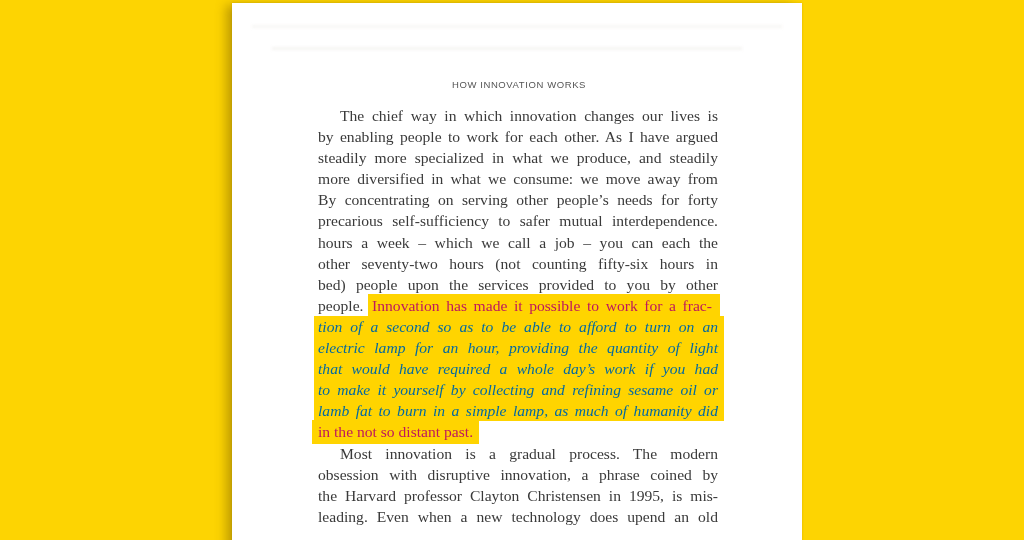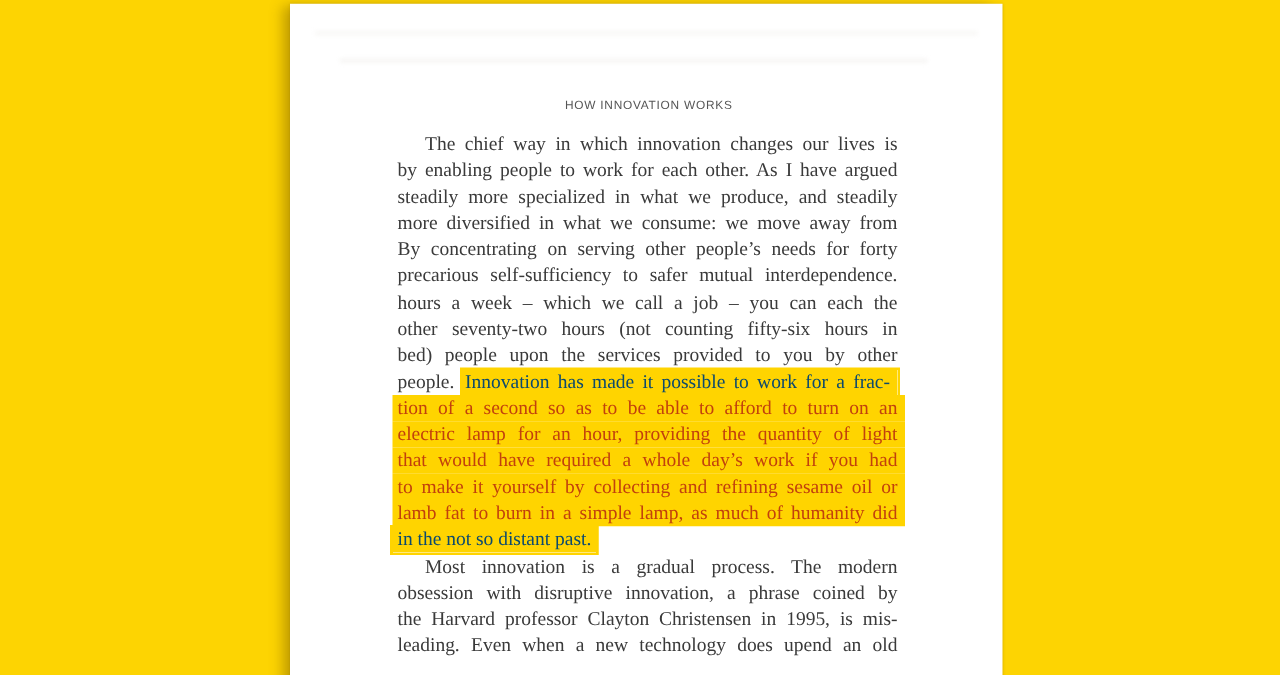--- a/index.html
+++ b/index.html
@@ -66,29 +66,30 @@
       text-align: justify;
       height: 21.1px;
       position: relative;
     }
     .line.indent {
       padding-left: 22px;
     }
     .hl {
       background: #FFD400;
       box-shadow: 0 0 0 2px #FFD400;
-      color: #0c4a6e;
+      color: #be185d;
     }
     .line.full-hl {
       background: #FFD400;
       margin-left: -4px;
       margin-right: -6px;
       padding-left: 4px;
       padding-right: 6px;
-      color: #c2410c;
+      color: #0369a1;
+      font-style: italic;
     }
     .line.part-hl-last {
       text-align-last: left;
     }
     .line.part-hl-last .hl {
       padding: 1px 4px 2px 4px;
       margin-left: -4px;
     }
     .line.start-hl .hl {
       padding: 1px 6px 2px 2px;

